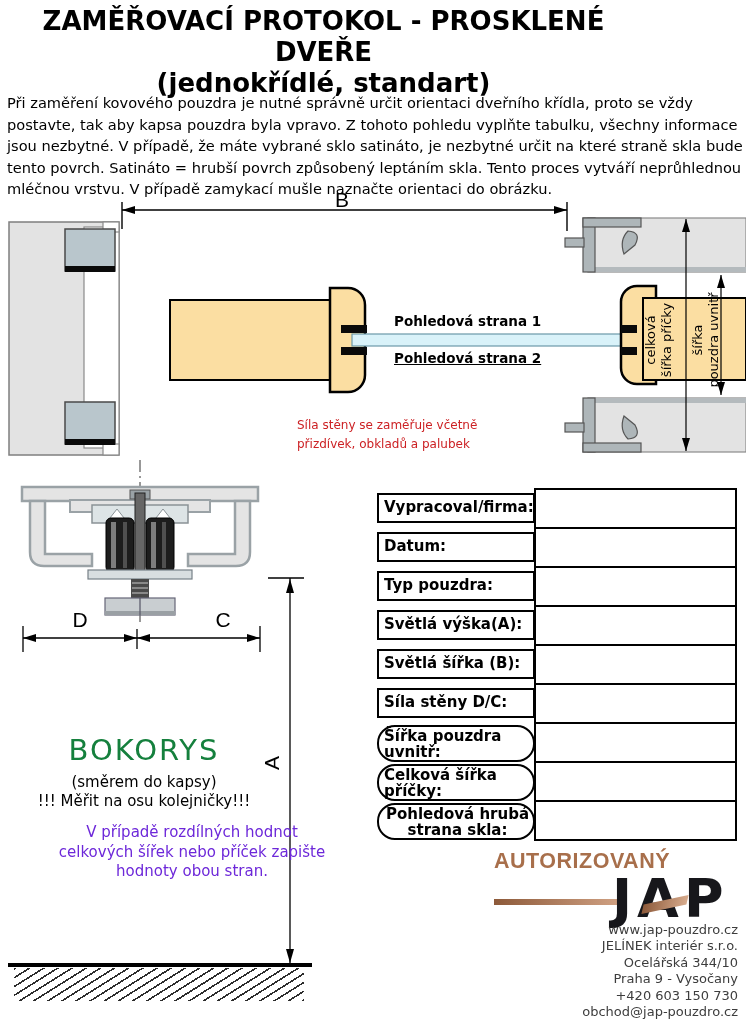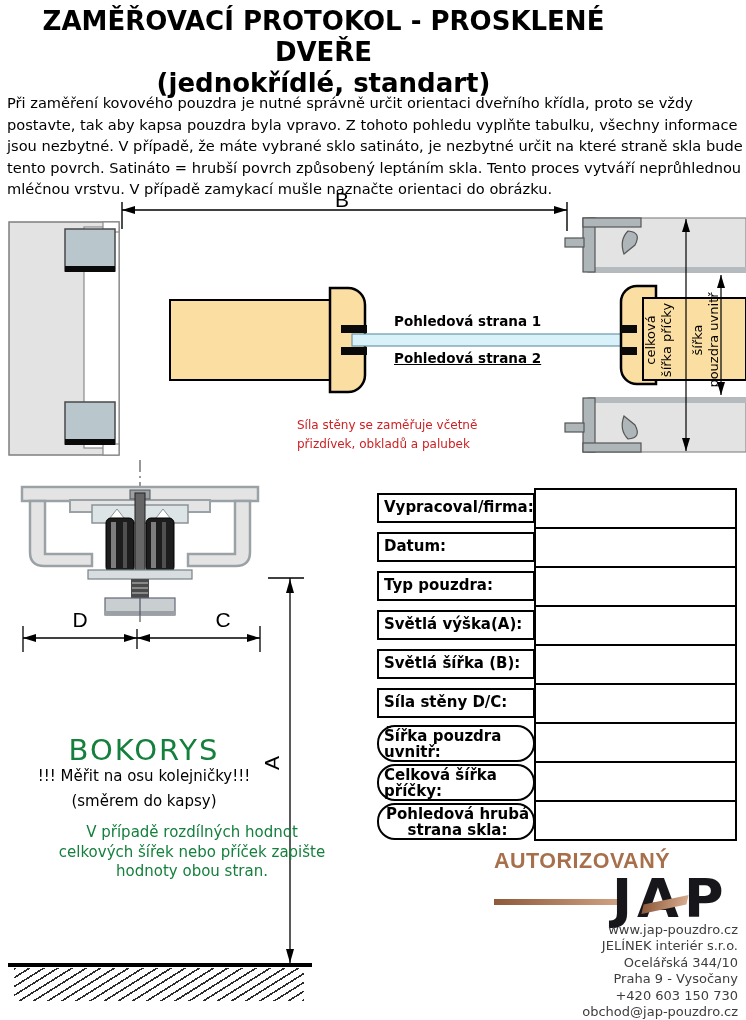--- a/index.html
+++ b/index.html
@@ -15,21 +15,21 @@
 
   .dim-letter { font-family:"Liberation Sans", sans-serif; font-size:21px; color:#000; text-align:center; }
   .side-label { font-weight:bold; font-size:13.5px; color:#000; font-family:"DejaVu Sans", sans-serif; }
   .red-note { color:#cc2124; font-size:12px; line-height:19px; }
   .rot { transform:rotate(-90deg); text-align:center; font-size:13px; line-height:16px; color:#000; }
   .rot-a { transform:rotate(-90deg); }
 
   .bok-block { left:0; top:733px; width:288px; text-align:center; }
   .bok-title { font-size:29px; letter-spacing:2px; color:#15803d; }
   .bok-sub { font-size:15px; line-height:19px; color:#000; }
-  .bok-note { left:0; top:823px; width:384px; text-align:center; font-size:15px; line-height:19.5px; color:#15803d; }
+  .bok-note { left:0; top:823px; width:384px; text-align:center; font-size:15px; line-height:19.5px; color:#6d28d9; }
 
   .form { left:377px; top:488px; width:408px; height:353px; }
   .form-right { position:absolute; left:157px; top:0; width:203px; height:353px; border:2px solid #000; display:flex; flex-direction:column; }
   .form-right .vcell { flex:1; border-top:2px solid #000; background:#fff; padding:2px 4px; font-size:14px; }
   .form-right .vcell:first-child { border-top:none; }
   .lcell { position:absolute; left:0; width:158px; border:2px solid #000; background:#fff; font-weight:bold; font-size:15px; padding:4px 2px 0 5px; line-height:16.5px; }
   .lcell.two { padding-top:1px; line-height:16px;border-radius:18px; }
 
   .hatch { left:14px; top:968px; width:290px; height:33px;
            background:repeating-linear-gradient(148deg, #2c2c2c 0 1.6px, transparent 1.6px 7.5px); }
@@ -178,22 +178,22 @@
 šířka příčky</div>
 <div class="abs rot pre" style="left:651px; top:323px; width:112px; height:34px;">šířka
 pouzdra uvnitř</div>
 
 <div class="abs dim-letter" style="left:60px; top:608px; width:40px;">D</div>
 <div class="abs dim-letter" style="left:203px; top:608px; width:40px;">C</div>
 <div class="abs dim-letter rot-a" style="left:257px; top:751px; width:30px;">A</div>
 
 <div class="abs bok-block">
   <div class="bok-title">BOKORYS</div>
+  <div class="bok-sub" style="margin-top:6px;">(směrem do kapsy)</div>
   <div class="bok-sub">!!! Měřit na osu kolejničky!!!</div>
-  <div class="bok-sub" style="margin-top:6px;">(směrem do kapsy)</div>
 </div>
 <div class="abs bok-note pre">V případě rozdílných hodnot
 celkových šířek nebo příček zapište
 hodnoty obou stran.</div>
 
 <div class="abs form">
   <div class="form-right">
     <div class="vcell"></div>
     <div class="vcell"></div>
     <div class="vcell"></div>

